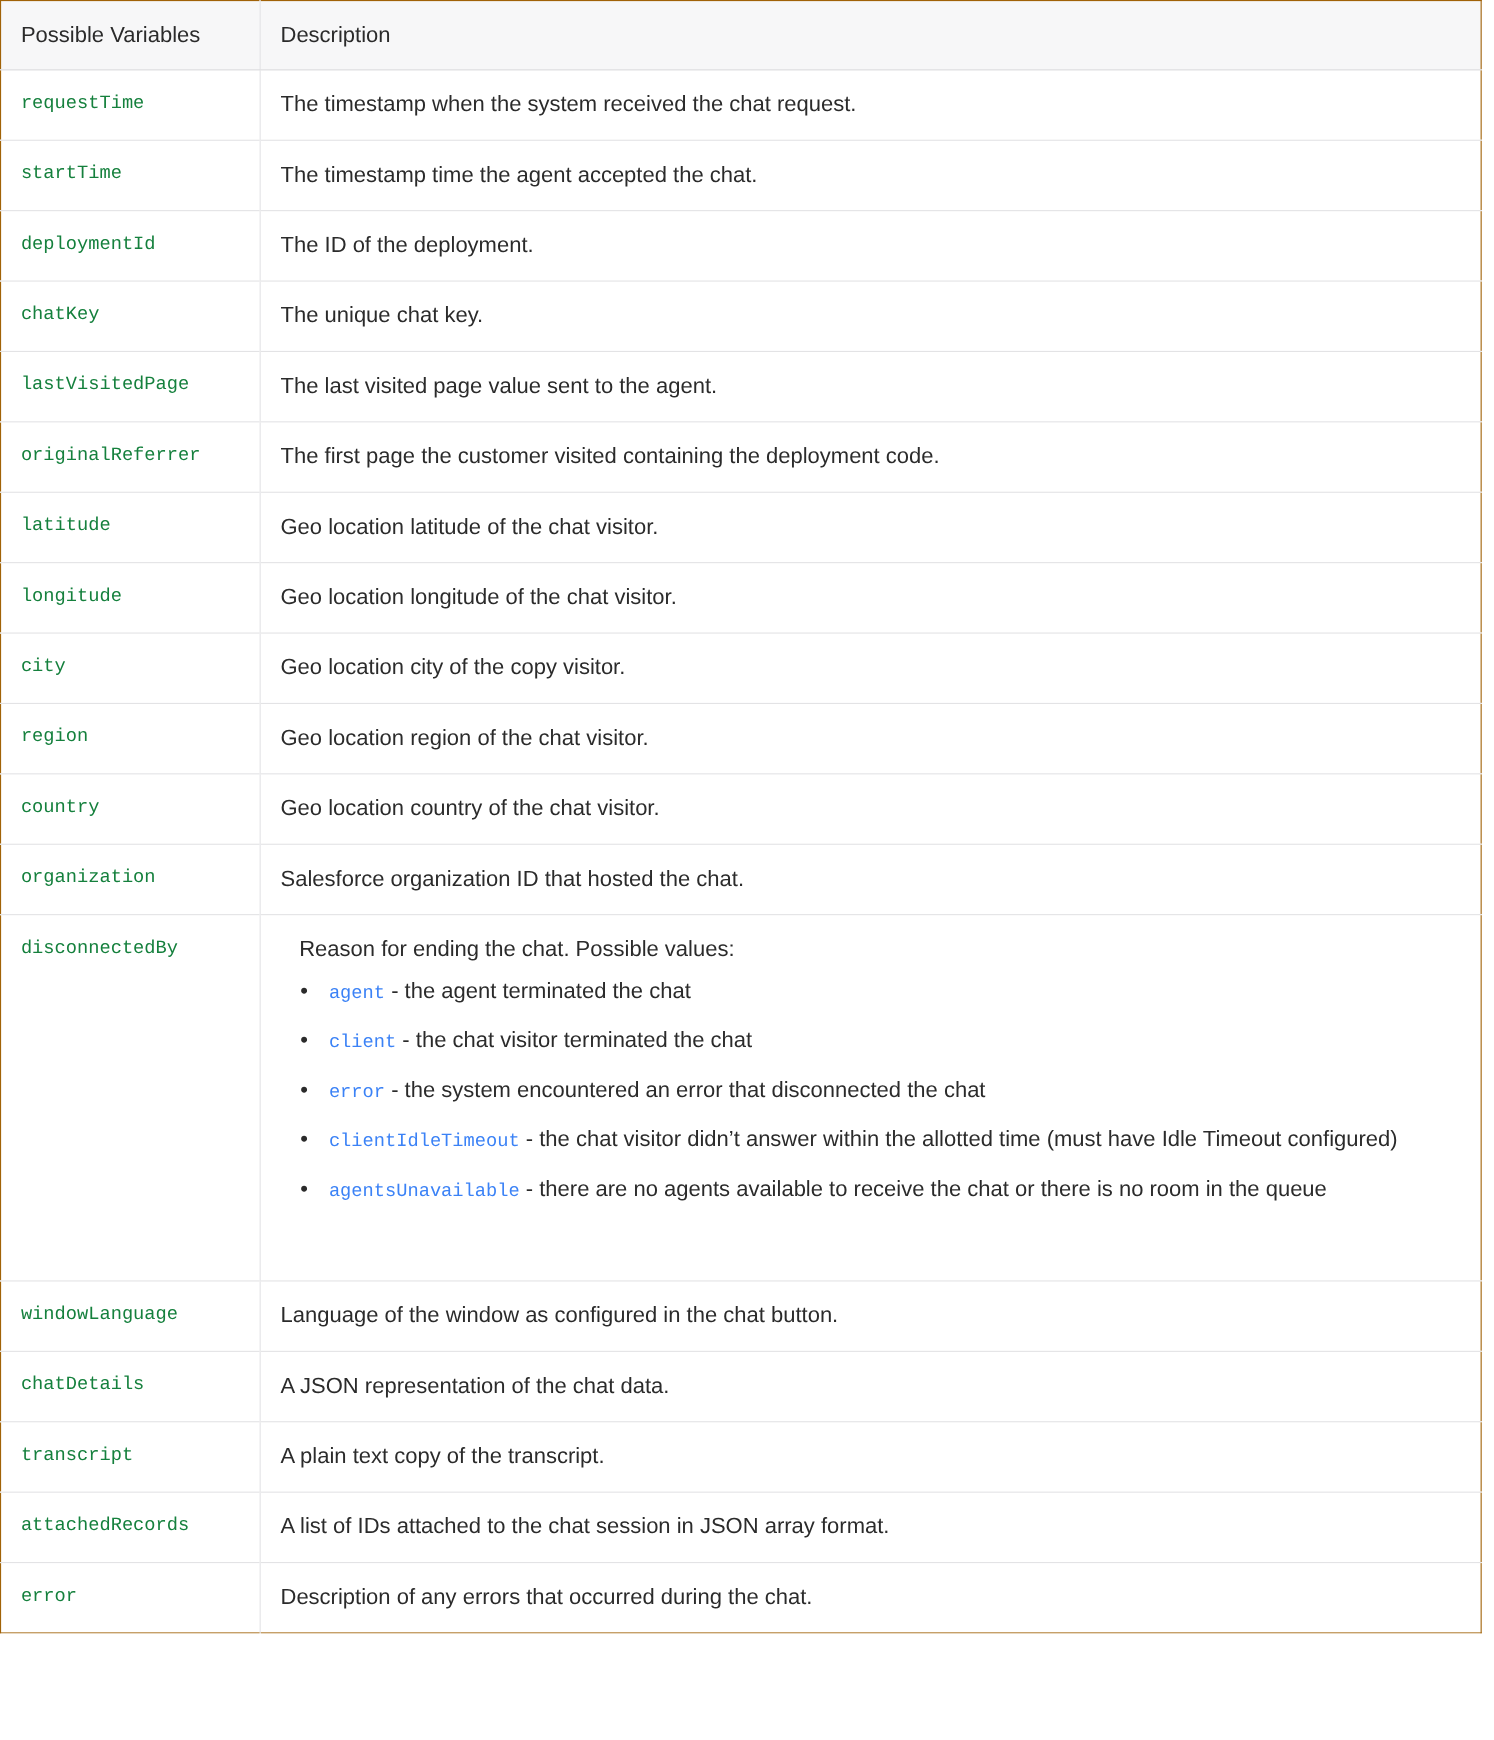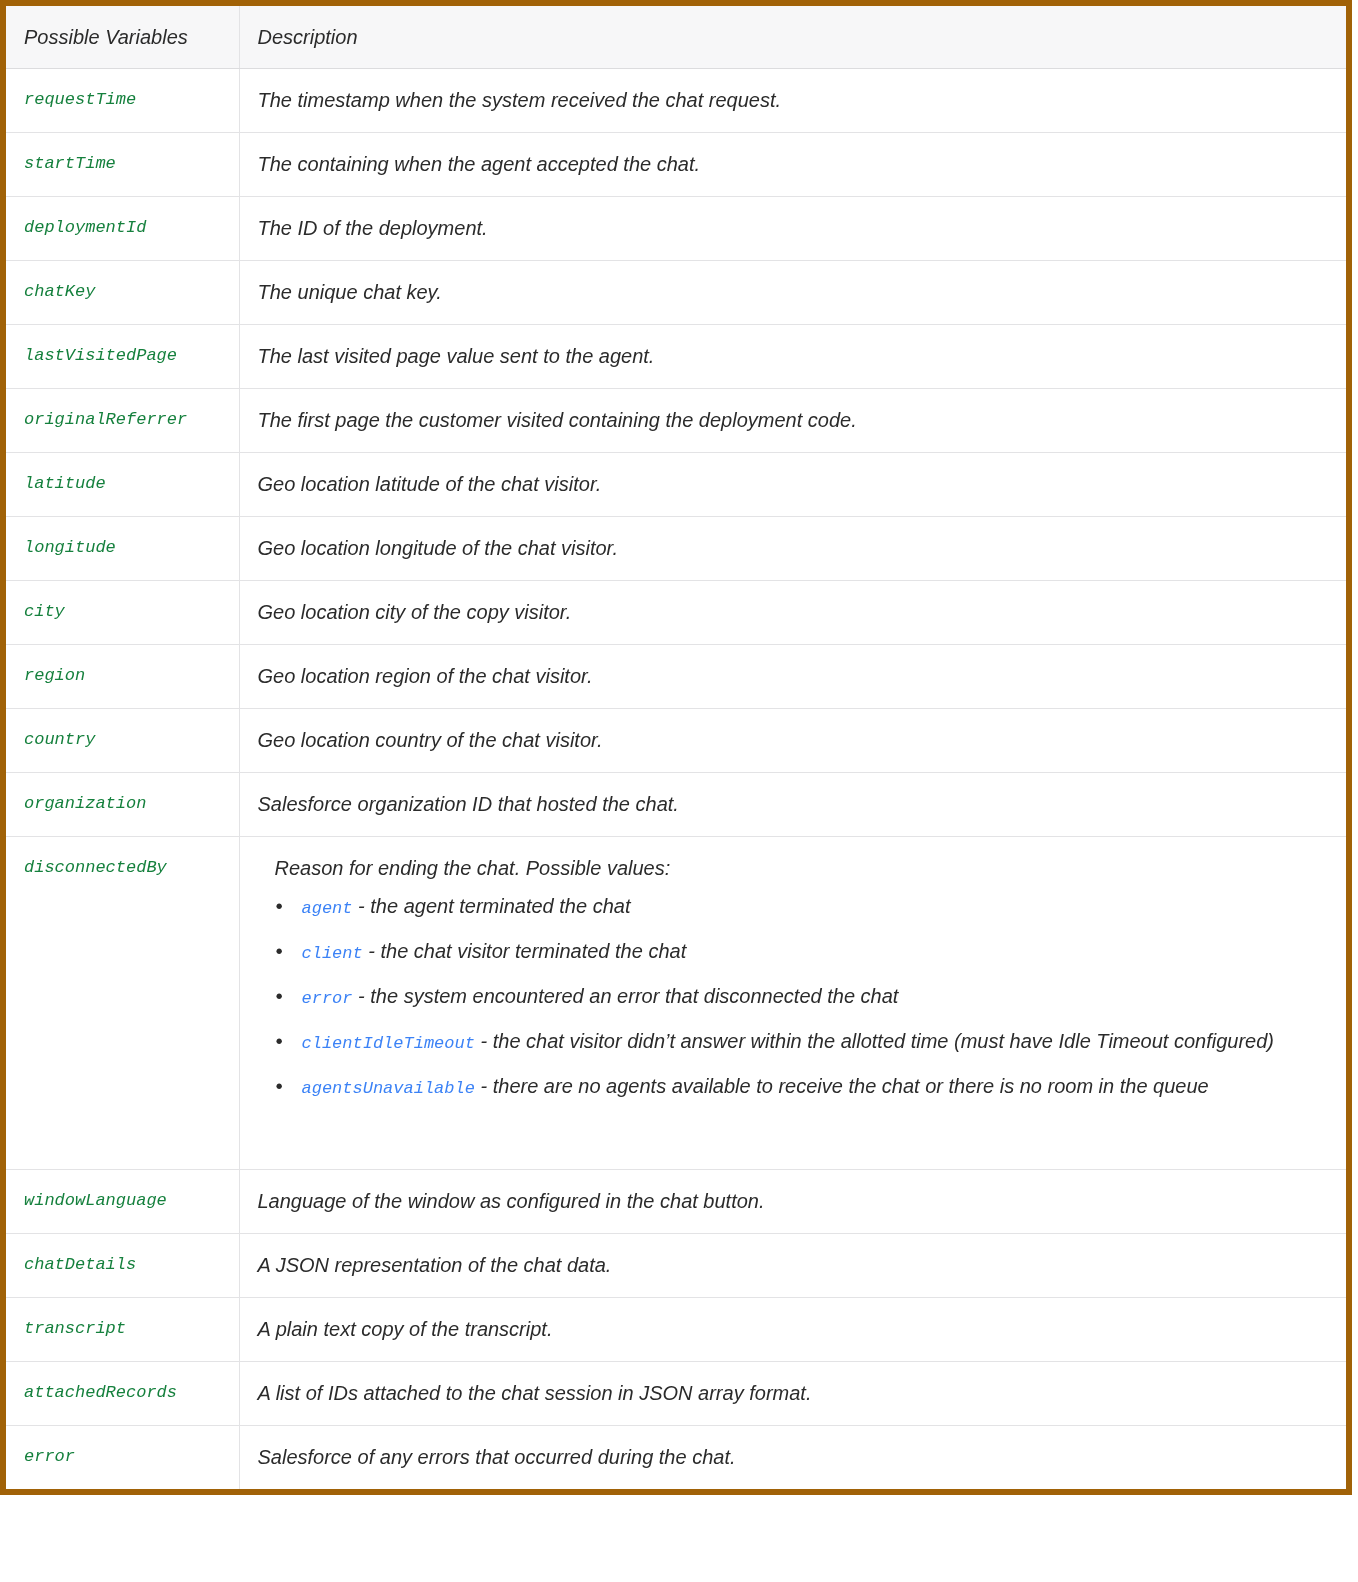--- a/index.html
+++ b/index.html
@@ -14,23 +14,22 @@
   }
   .table-wrap {
     width: 1346px;
     margin: 0;
     padding: 0;
   }
   table.vars-table {
     border-collapse: collapse;
     table-layout: fixed;
     width: 1346px;
-    border: 6px solid #a16207;
+    border: 1px solid #a16207;
     background: #ffffff;
-    font-style: italic;
   }
   table.vars-table col.col-var { width: 236px; }
   table.vars-table col.col-desc { width: 1110px; }
 
   thead th {
     background: #f7f7f8;
     border-right: 1px solid #e3e3e5;
     border-bottom: 1px solid #dcdcde;
     text-align: left;
     font-weight: normal;
@@ -116,21 +115,21 @@
         <th>Description</th>
       </tr>
     </thead>
     <tbody id="table-body">
         <tr class="simple-row">
           <td class="var-cell">requestTime</td>
           <td class="desc-cell">The timestamp when the system received the chat request.</td>
         </tr>
         <tr class="simple-row">
           <td class="var-cell">startTime</td>
-          <td class="desc-cell">The containing when the agent accepted the chat.</td>
+          <td class="desc-cell">The timestamp time the agent accepted the chat.</td>
         </tr>
         <tr class="simple-row">
           <td class="var-cell">deploymentId</td>
           <td class="desc-cell">The ID of the deployment.</td>
         </tr>
         <tr class="simple-row">
           <td class="var-cell">chatKey</td>
           <td class="desc-cell">The unique chat key.</td>
         </tr>
         <tr class="simple-row">
@@ -189,17 +188,17 @@
         <tr class="simple-row">
           <td class="var-cell">transcript</td>
           <td class="desc-cell">A plain text copy of the transcript.</td>
         </tr>
         <tr class="simple-row">
           <td class="var-cell">attachedRecords</td>
           <td class="desc-cell">A list of IDs attached to the chat session in JSON array format.</td>
         </tr>
         <tr class="simple-row">
           <td class="var-cell">error</td>
-          <td class="desc-cell">Salesforce of any errors that occurred during the chat.</td>
+          <td class="desc-cell">Description of any errors that occurred during the chat.</td>
         </tr>
       </tbody>
   </table>
 </div>
 
 </body></html>

